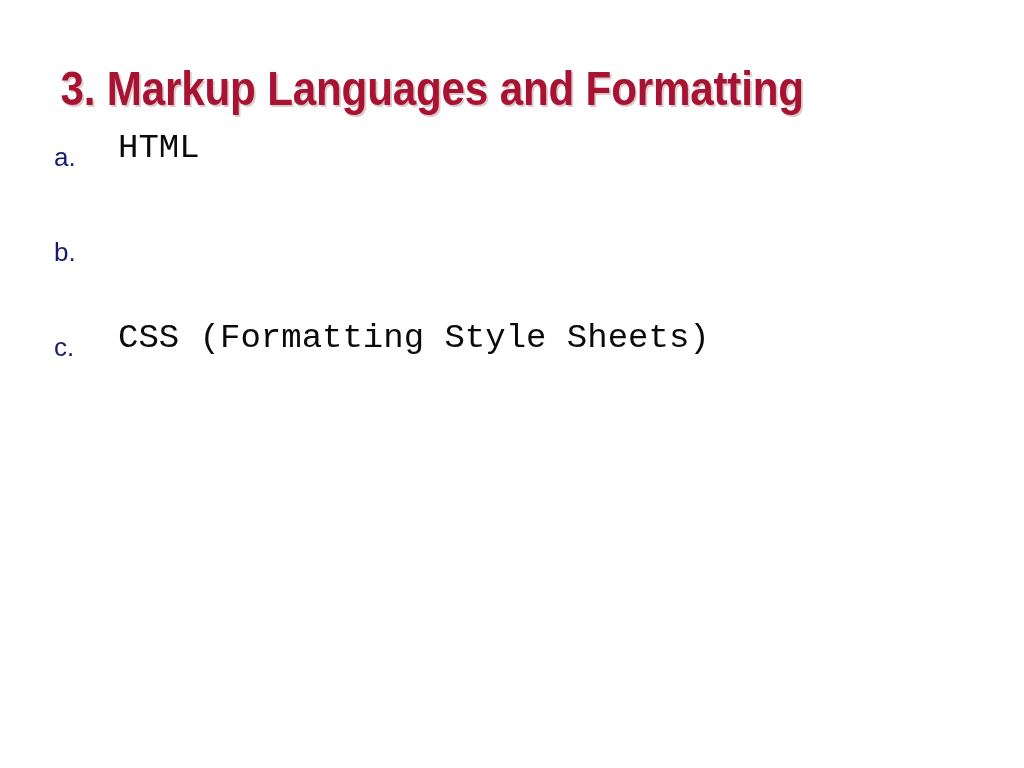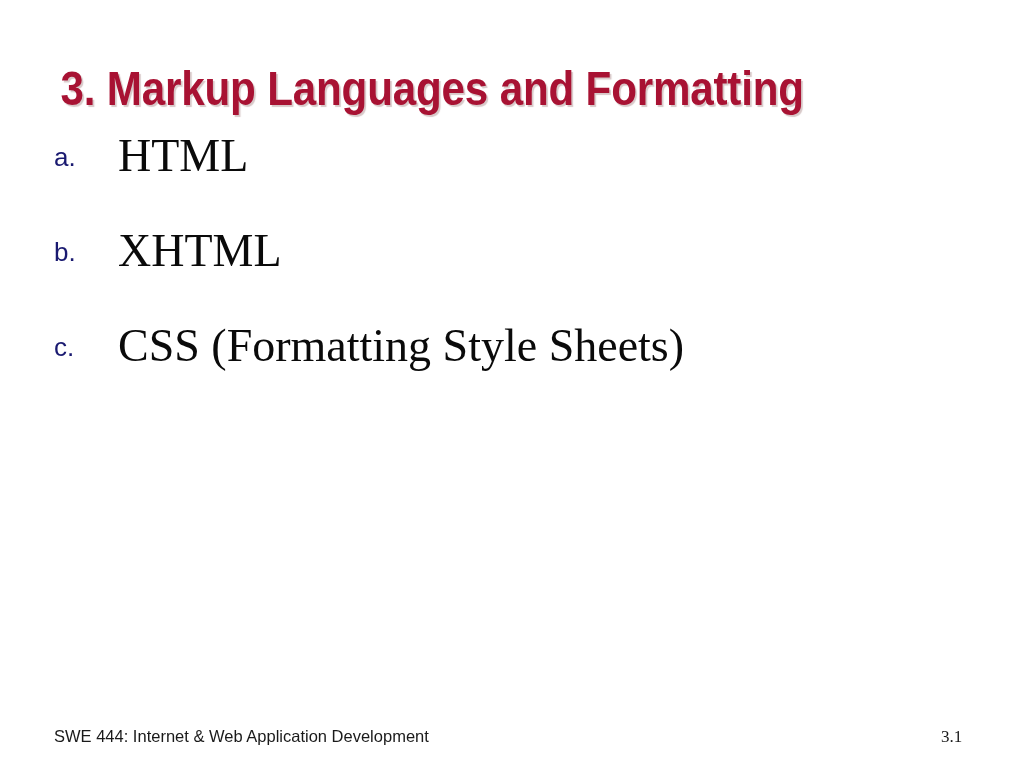--- a/index.html
+++ b/index.html
@@ -63,22 +63,22 @@
     width: 52px;
     font-family: "Liberation Sans", sans-serif;
     font-size: 26px;
     color: #191970;
     line-height: 1;
   }
   .item-text {
     position: absolute;
     left: 118px;
     top: 10px;
-    font-family: Liberation Serif, serif;
-    font-size: 46px;
+    font-family: Liberation Mono, monospace;
+    font-size: 34px;
     color: #0a0a0a;
     line-height: 1.2;
     white-space: nowrap;
   }
 
   
   #footer {
     position: absolute;
     left: 0;
     bottom: 0;
@@ -117,28 +117,23 @@
 
   <div id="content-list">
 
     <div class="list-item">
       <span class="item-marker">a.</span>
       <span class="item-text">HTML</span>
     </div>
 
     <div class="list-item">
       <span class="item-marker">b.</span>
-      <span class="item-text">XHTML</span>
     </div>
 
     <div class="list-item">
       <span class="item-marker">c.</span>
       <span class="item-text">CSS (Formatting Style Sheets)</span>
     </div>
 
   </div>
 
-  <div id="footer">
-    <span id="footer-text">SWE 444: Internet &amp; Web Application Development</span>
-    <span id="slide-number">3.1</span>
-  </div>
 
 </div>
 
 </body></html>

